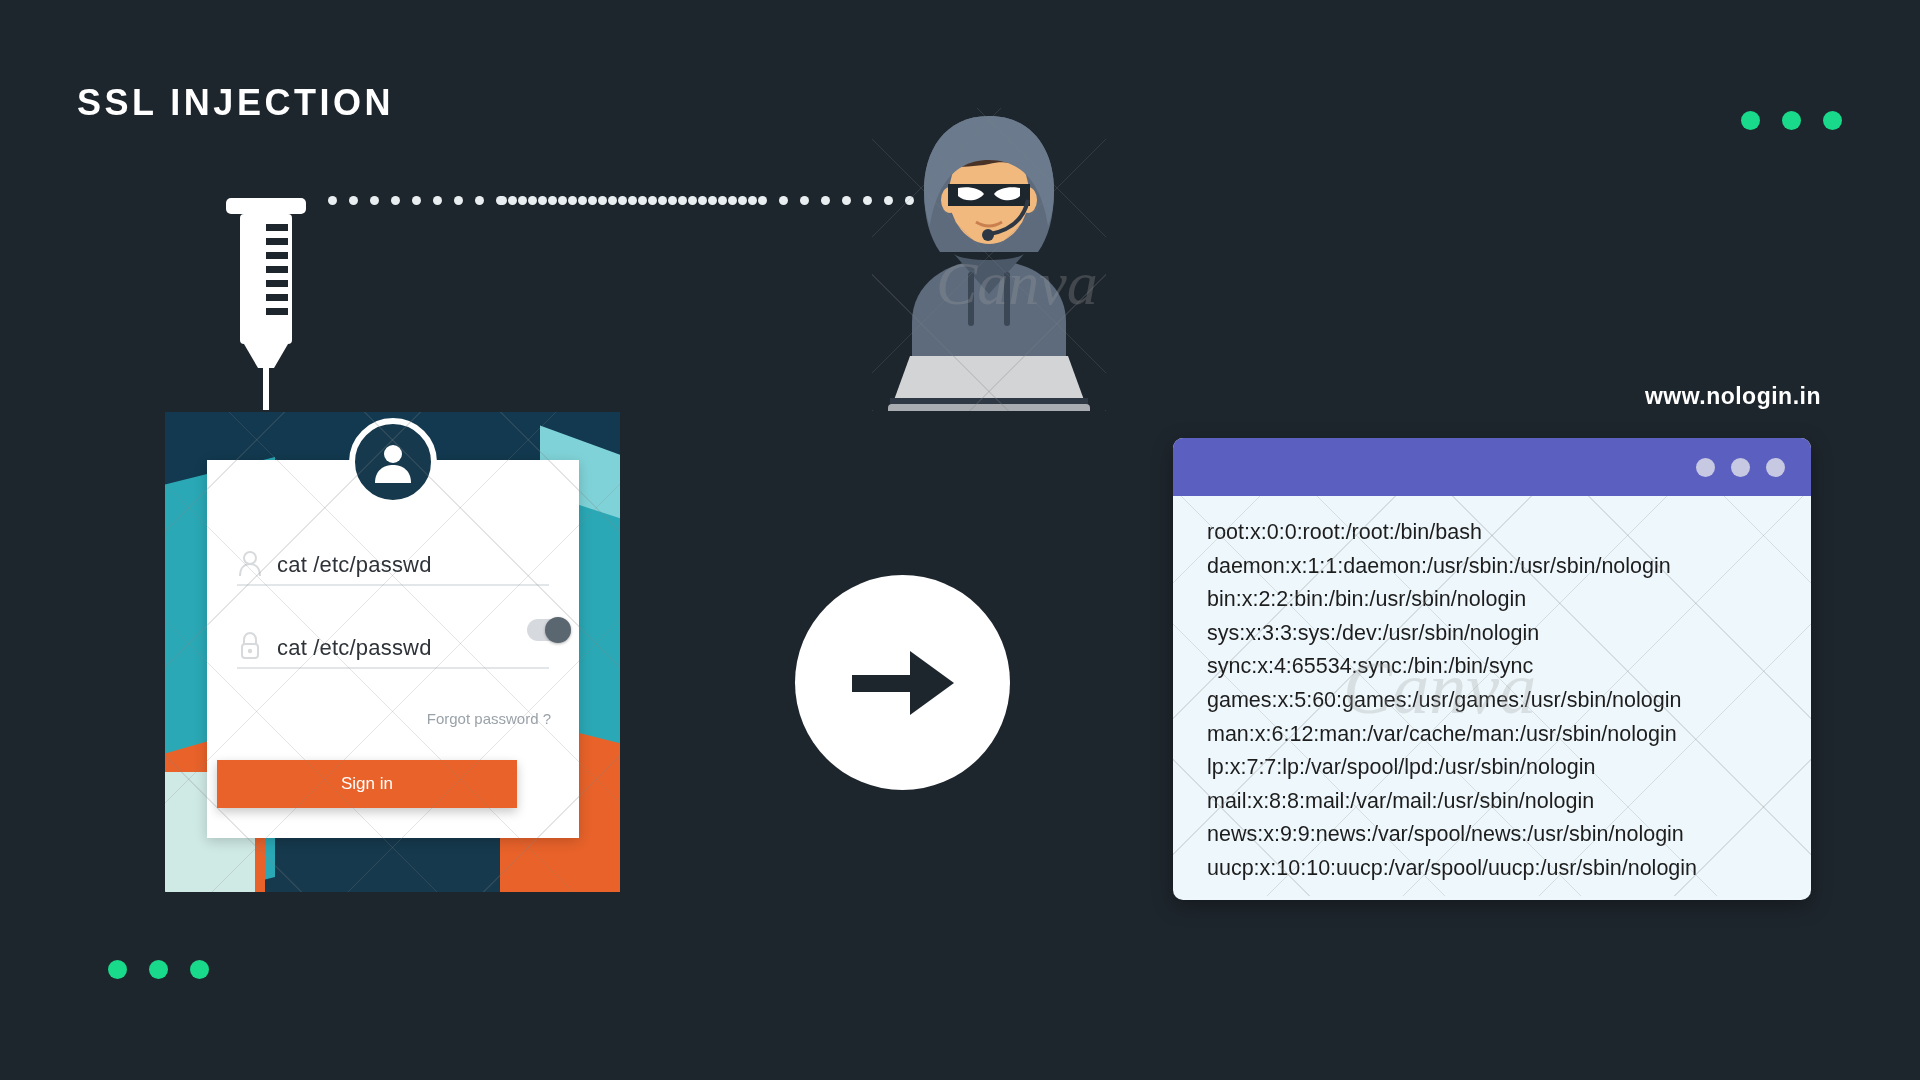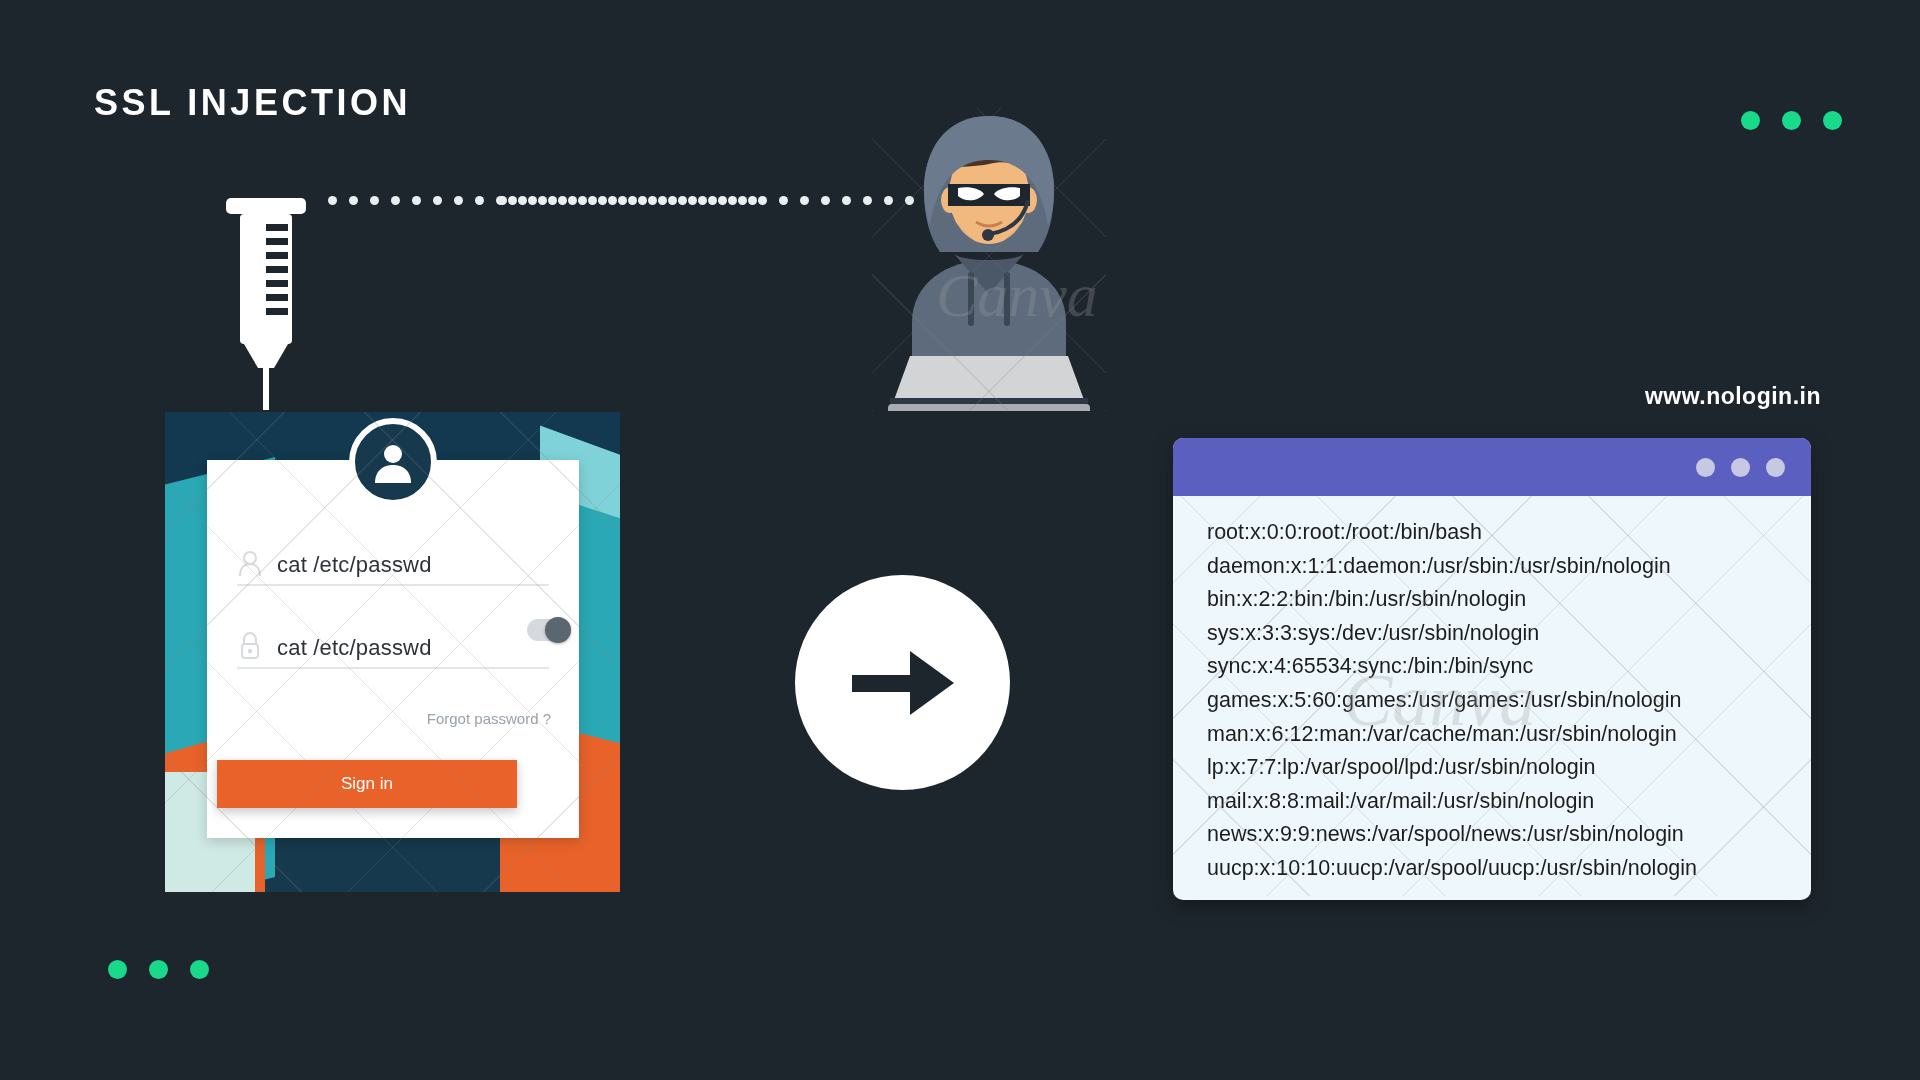--- a/index.html
+++ b/index.html
@@ -7,21 +7,21 @@
   body {
     background:#1e262d;
     font-family:"Liberation Sans", sans-serif;
     overflow:hidden;
     position:relative;
   }
 
   
   #page-title {
     position:absolute;
-    left:94px; top:82px;
+    left:77px; top:82px;
     font-size:36px;
     font-weight:bold;
     color:#ffffff;
     letter-spacing:3.5px;
   }
 
   
   .dot-cluster { position:absolute; display:flex; gap:22px; }
   .dot-cluster .dot {
     width:19px; height:19px; border-radius:50%;
@@ -231,21 +231,20 @@
       repeating-linear-gradient(45deg, rgba(130,130,130,.22) 0 1px, transparent 1px 96px),
       repeating-linear-gradient(-45deg, rgba(130,130,130,.22) 0 1px, transparent 1px 96px);
   }
   .canva-word {
     position:absolute;
     font-family:"Liberation Serif", serif;
     font-style:italic;
     color:rgba(160,160,160,.28);
     pointer-events:none;
     user-select:none;
-    margin-top:12px;
   }
 </style>
 </head>
 <body>
 
 <div id="page-title">SSL INJECTION</div>
 
 <div class="dot-cluster" id="dots-top-right">
   <span class="dot"></span>
   <span class="dot"></span>

